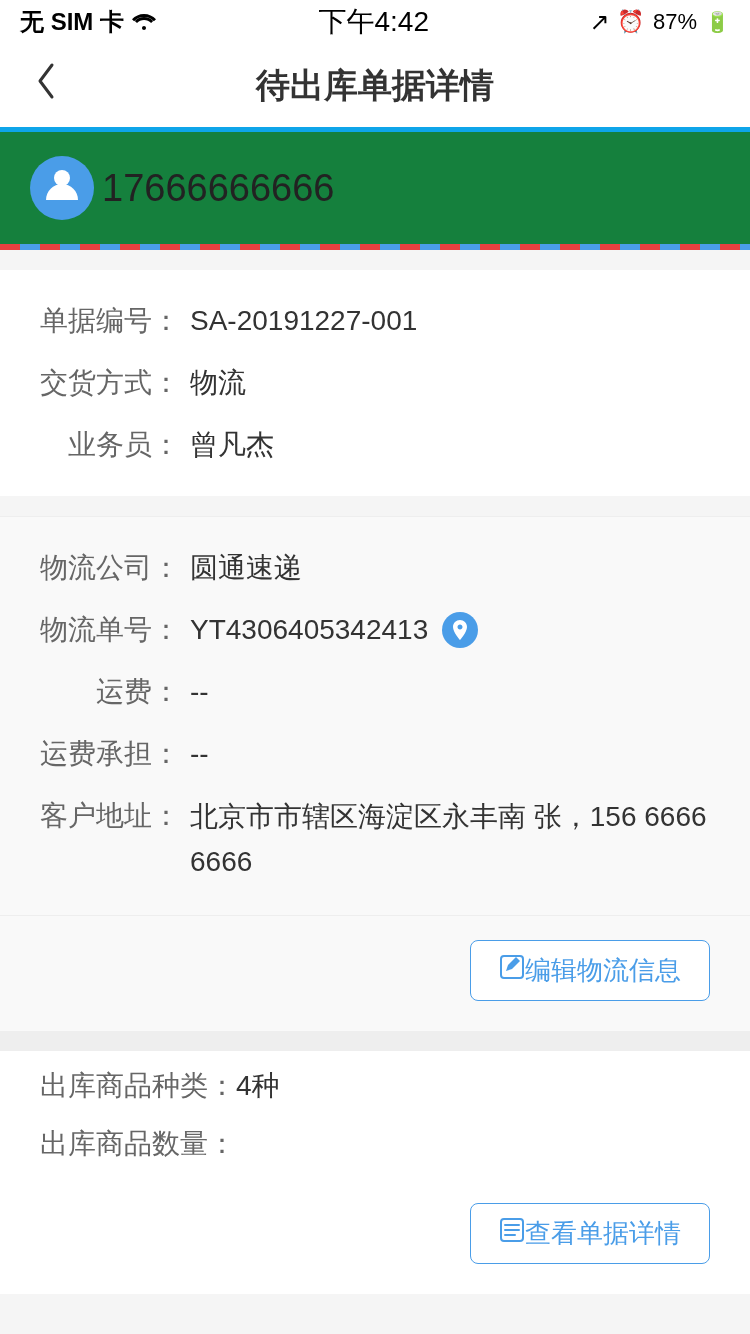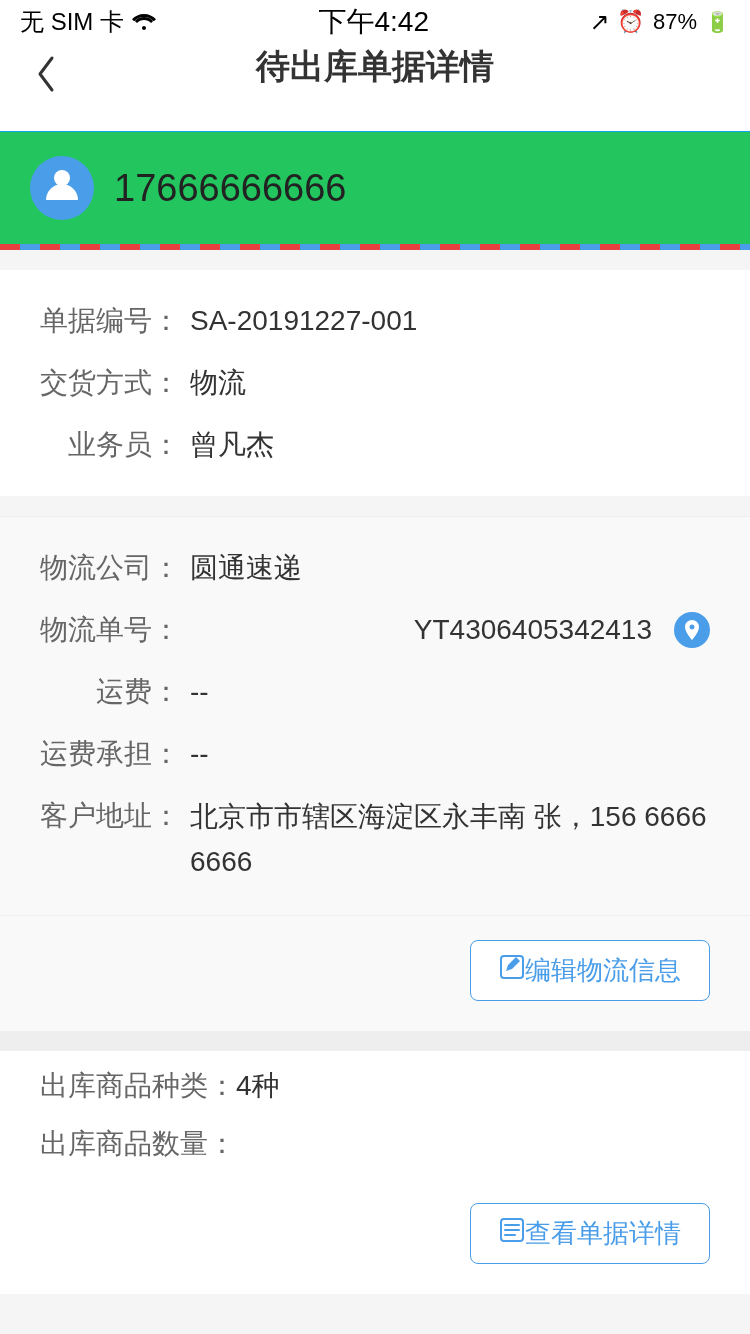--- a/index.html
+++ b/index.html
@@ -17,31 +17,32 @@
     .status-bar {
       background: #fff;
       height: 44px;
       display: flex;
       align-items: center;
       justify-content: space-between;
       padding: 0 20px;
       font-size: 24px;
       color: #000;
     }
-    .status-left { display: flex; align-items: center; gap: 6px; }
+    .status-left { display: flex; align-items: center; gap: 6px; font-weight: bold; }
     .status-right { display: flex; align-items: center; gap: 8px; font-size: 22px; }
 
     
     .nav-bar {
       background: #fff;
       height: 88px;
       display: flex;
+      align-items: center;
       justify-content: center;
       position: relative;
-      border-bottom: 1px solid #0ea5e9;
+      border-bottom: 5px solid #0ea5e9;
     }
     .nav-back {
       position: absolute;
       left: 24px;
       font-size: 36px;
       color: #333;
       cursor: pointer;
       padding: 10px;
     }
     .nav-title {
@@ -56,25 +57,25 @@
       height: 6px;
       background: repeating-linear-gradient(
         90deg,
         #e84040 0px, #e84040 20px,
         #4a9de8 20px, #4a9de8 40px
       );
     }
 
     
     .customer-header {
-      background: #22c55e;
+      background: #15803d;
       padding: 24px 30px;
       display: flex;
       align-items: center;
-      gap: 20px;
+      gap: 8px;
       text-align: right;
     }
     .avatar {
       width: 64px;
       height: 64px;
       border-radius: 50%;
       background: #4a9de8;
       display: flex;
       align-items: center;
       justify-content: center;
@@ -121,22 +122,21 @@
       background: #f9f9f9;
       margin: 20px 0 0 0;
       padding: 30px 40px;
       border-top: 1px solid #eee;
       border-bottom: 1px solid #eee;
       position: relative;
     }
     .logistics-section .info-value.with-icon {
       display: flex;
       align-items: center;
-      gap: 22px;
-      justify-content: flex-end;
+      gap: 14px;
     }
     .location-icon {
       width: 36px;
       height: 36px;
       border-radius: 50%;
       background: #4a9de8;
       display: flex;
       align-items: center;
       justify-content: center;
       color: #fff;

